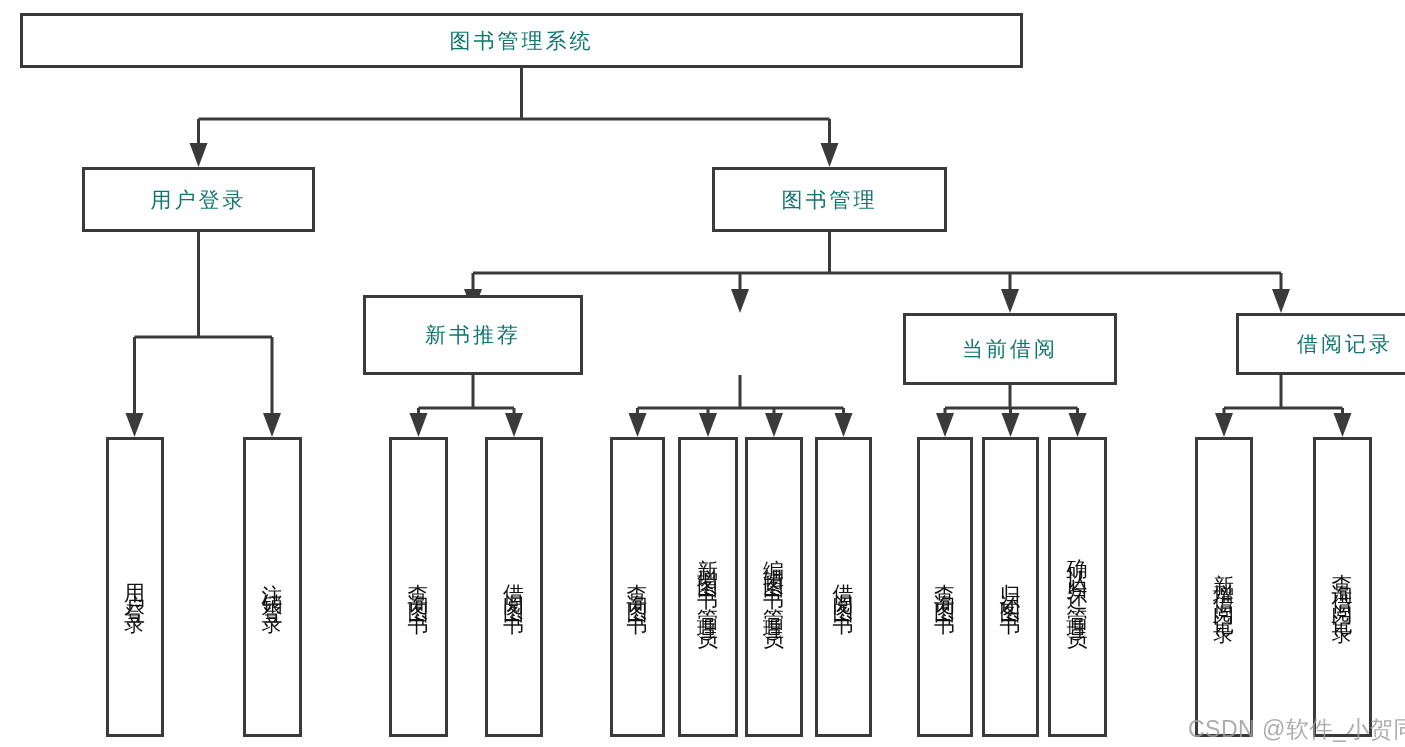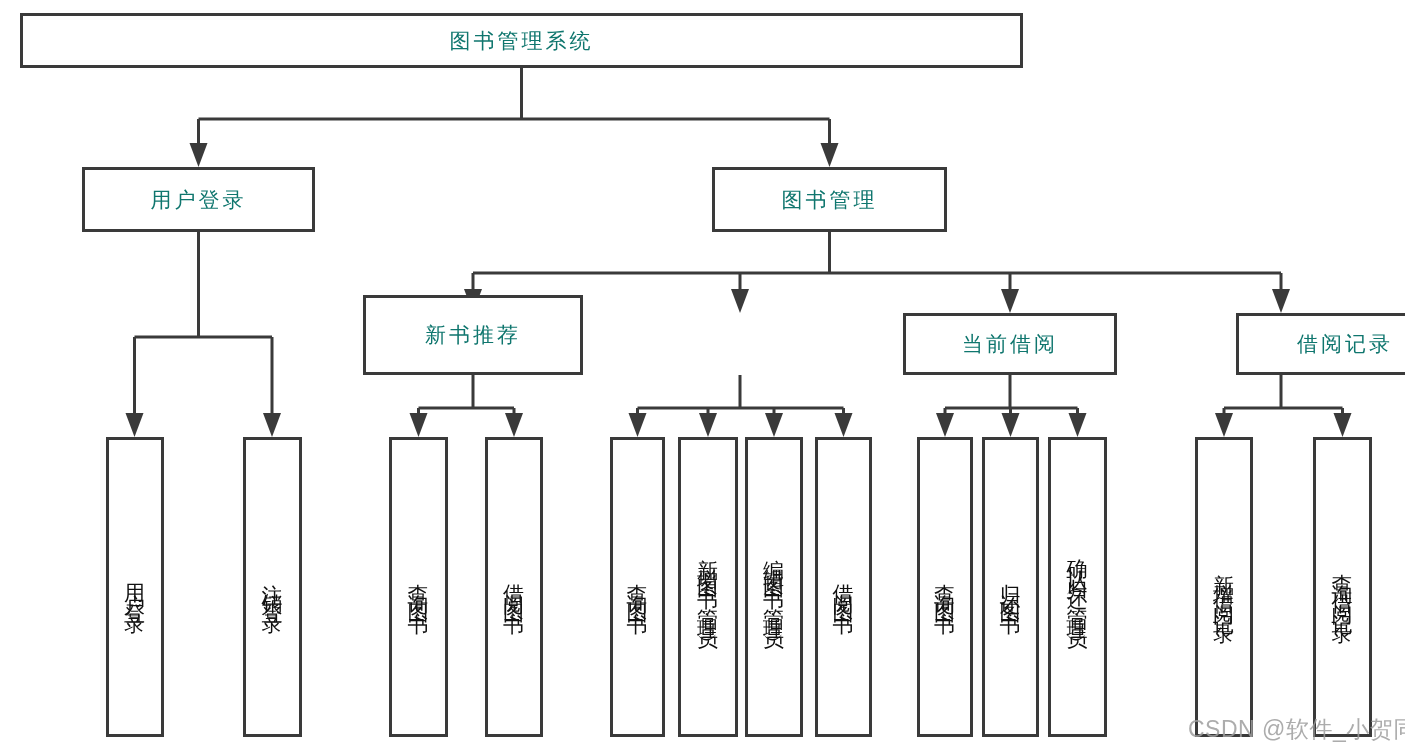--- a/index.html
+++ b/index.html
@@ -47,21 +47,21 @@
     z-index: 2;
     top: 437px;
     height: 300px;
   }
   
   .n-root    { left: 20px;   top: 13px;  width: 1003px; height: 55px; }
   .n-login   { left: 82px;   top: 167px; width: 233px;  height: 65px; }
   .n-mgmt    { left: 712px;  top: 167px; width: 235px;  height: 65px; text-align: center; }
   .n-newbook { left: 363px;  top: 295px; width: 220px;  height: 80px; }
   .n-borrow  { left: 633px;  top: 313px; width: 214px;  height: 62px; }
-  .n-current { left: 903px;  top: 313px; width: 214px;  height: 62px; }
+  .n-current { left: 903px;  top: 313px; width: 214px;  height: 72px; }
   .n-record  { left: 1236px; top: 313px; width: 218px;  height: 62px; }
 
   .lf-a { left: 106px;  width: 58px; }
   .lf-b { left: 243px;  width: 59px; }
   .lf-c { left: 389px;  width: 59px; }
   .lf-d { left: 485px;  width: 58px; }
   .lf-e { left: 610px;  width: 55px; }
   .lf-f { left: 678px;  width: 60px; }
   .lf-g { left: 745px;  width: 58px; }
   .lf-h { left: 815px;  width: 57px; }

